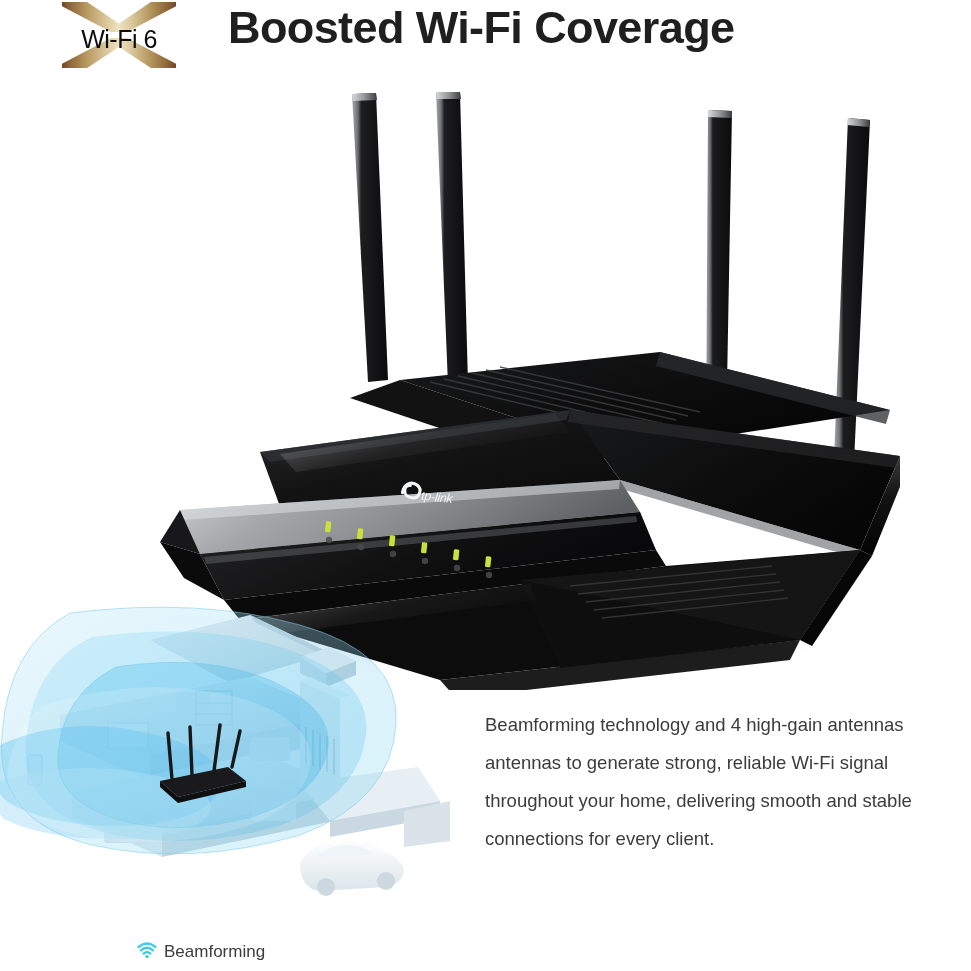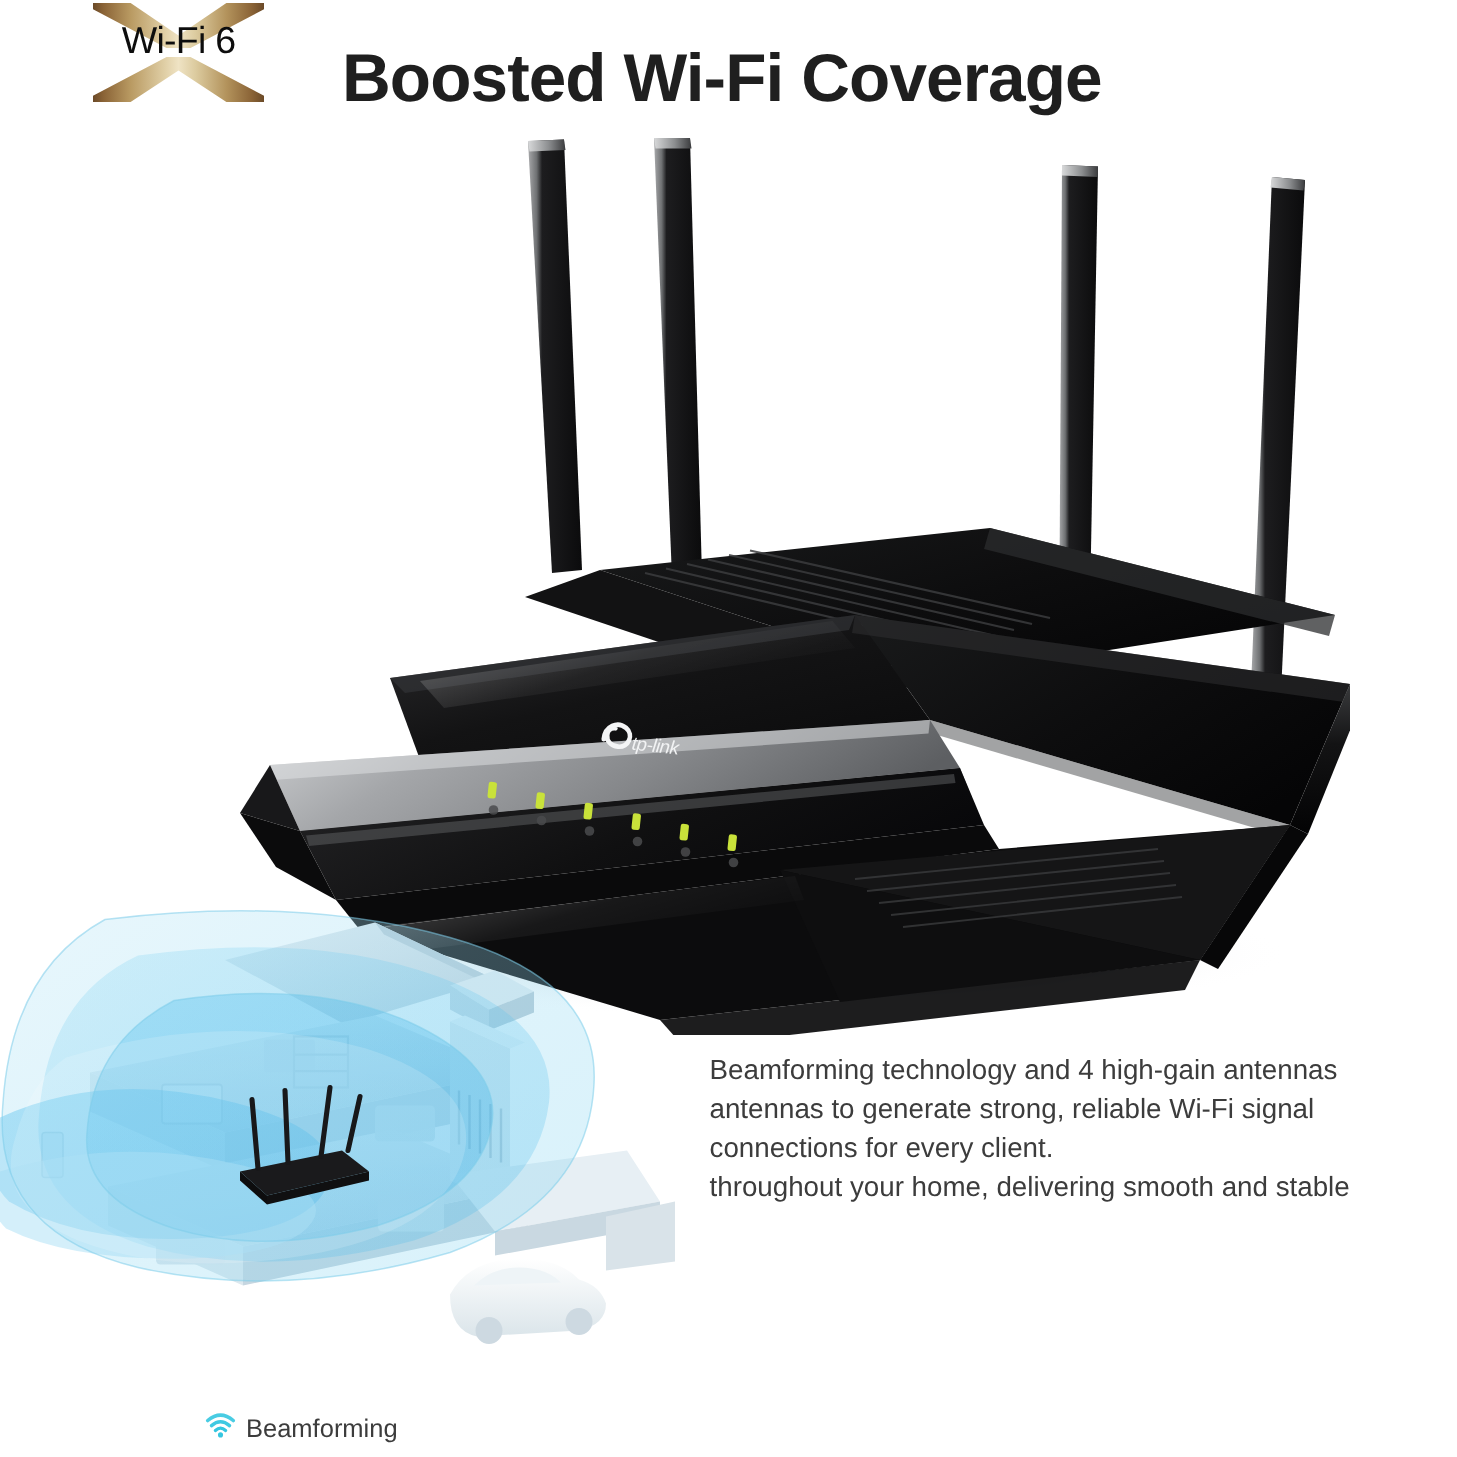--- a/index.html
+++ b/index.html
@@ -40,37 +40,37 @@
     top: 2px;
     clip-path: polygon(0% 0%, 22% 0%, 50% 72%, 78% 0%, 100% 0%, 100% 14%, 57% 100%, 43% 100%, 0% 14%);
   }
   .wifi6-badge .chev-bot2 {
     top: 38px;
     clip-path: polygon(43% 0%, 57% 0%, 100% 86%, 100% 100%, 78% 100%, 50% 30%, 22% 100%, 0% 100%, 0% 86%);
   }
   .wifi6-badge .badge-text {
     position: absolute;
     left: 0;
-    top: 8px;
+    top: 20px;
     width: 114px;
     height: 38px;
     line-height: 38px;
     text-align: center;
     font-size: 25px;
     font-weight: 400;
     color: #0d0d0d;
     letter-spacing: -0.5px;
     white-space: nowrap;
   }
 
   
   .headline {
     position: absolute;
     left: 228px;
-    top: 26px;
+    top: 2px;
     font-size: 45px;
     font-weight: bold;
     color: #1f1f1f;
     letter-spacing: -0.6px;
     white-space: nowrap;
   }
 
   
   .router-stage {
     position: absolute;
@@ -95,21 +95,21 @@
   .body-copy {
     position: absolute;
     left: 473px;
     top: 700px;
     width: 480px;
     font-size: 18.5px;
     line-height: 26px;
     color: #3c3c3c;
     font-weight: 400;
   }
-  .body-copy p { margin: 0; }
+  .body-copy p { margin: 12px; }
 
   
   .caption {
     position: absolute;
     left: 136px;
     top: 941px;
     display: flex;
     align-items: center;
     gap: 6px;
   }
@@ -407,22 +407,22 @@
           <line x1="214" y1="176" x2="220" y2="130"></line>
           <line x1="232" y1="172" x2="240" y2="136"></line>
         </g>
       </g>
     </svg>
   </div>
 
   <div class="body-copy">
     <p>Beamforming technology and 4 high-gain antennas</p>
     <p>antennas to generate strong, reliable Wi-Fi signal</p>
+    <p> throughout your home, delivering smooth and stable</p>
     <p> connections for every client.</p>
-    <p> throughout your home, delivering smooth and stable</p>
   </div>
 
   <div class="caption">
     <span>
       <svg width="22" height="18" viewBox="0 0 22 18" xmlns="http://www.w3.org/2000/svg">
         <g fill="none" stroke="#35c6e0" stroke-linecap="round">
           <path d="M2.5,6 Q11,-1.2 19.5,6" stroke-width="2.4" opacity="0.9"></path>
           <path d="M5,9.4 Q11,4.2 17,9.4" stroke-width="2.3" opacity="0.95"></path>
           <path d="M7.6,12.6 Q11,9.6 14.4,12.6" stroke-width="2.2"></path>
         </g>

